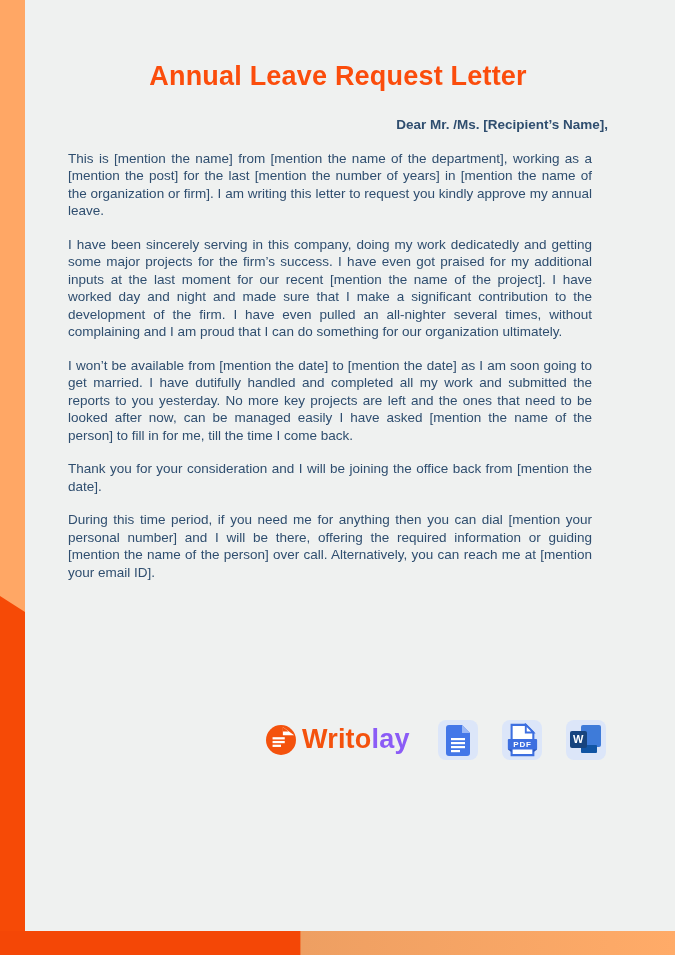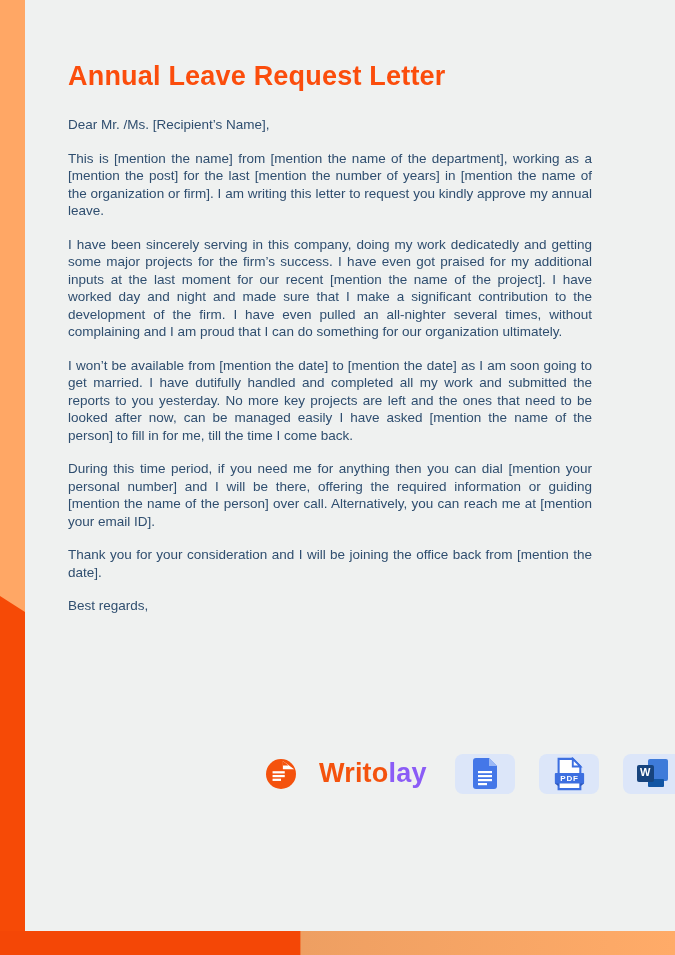--- a/index.html
+++ b/index.html
@@ -50,23 +50,24 @@
     line-height: 17.5px;
   }
 
   .title {
     margin: 60px 0 24px 0;
     font-size: 27px;
     line-height: 32px;
     font-weight: 700;
     color: #FB4D0C;
     letter-spacing: 0.2px;
+    text-align: center;
   }
 
-  .greeting, .closing { font-weight: 400; margin: 0 0 16px 0; }
+  .greeting, .closing { font-weight: 700; margin: 0 0 16px 8px; text-align: right; }
   .para { margin: 0 16px 16px 0; text-align: justify; }
 
   
   .footer-row {
     display: flex;
     align-items: center;
     margin-top: 138px;
     padding-left: 198px;
     height: 42px;
   }
@@ -76,31 +77,31 @@
     gap: 6px;
     cursor: pointer;
   }
   .brand-icon { width: 30px; height: 30px; display: block; }
   .brand-name {
     font-size: 27px;
     font-weight: 700;
     letter-spacing: 0.2px;
     white-space: nowrap;
   }
-  .brand-name .primary { color: #F4520D; margin-left: 17px; }
+  .brand-name .primary { color: #F4520D; }
   .brand-name .secondary { color: #8b5cf6; }
 
   .file-icons {
     display: flex;
     align-items: center;
     gap: 24px;
     margin-left: 28px;
   }
   .file-chip {
-    width: 60px; height: 40px;
+    width: 40px; height: 40px;
     border-radius: 8px;
     background: #DCE6F9;
     display: flex;
     align-items: center;
     justify-content: center;
     cursor: pointer;
   }
   .file-chip svg { display: block; }
 
   
@@ -128,24 +129,23 @@
   <div class="bar-bottom"></div>
 
   <div class="content">
     <h1 class="title">Annual Leave Request Letter</h1>
 
     <p class="greeting">Dear Mr. /Ms. [Recipient’s Name],</p>
 
     <p class="para">This is [mention the name] from [mention the name of the department], working as a [mention the post] for the last [mention the number of years] in [mention the name of the organization or firm]. I am writing this letter to request you kindly approve my annual leave.</p>
     <p class="para">I have been sincerely serving in this company, doing my work dedicatedly and getting some major projects for the firm’s success. I have even got praised for my additional inputs at the last moment for our recent [mention the name of the project]. I have worked day and night and made sure that I make a significant contribution to the development of the firm. I have even pulled an all-nighter several times, without complaining and I am proud that I can do something for our organization ultimately.</p>
     <p class="para">I won’t be available from [mention the date] to [mention the date] as I am soon going to get married. I have dutifully handled and completed all my work and submitted the reports to you yesterday. No more key projects are left and the ones that need to be looked after now, can be managed easily I have asked [mention the name of the person] to fill in for me, till the time I come back.</p>
+    <p class="para">Thank you for your consideration and I will be joining the office back from [mention the date].</p>
     <p class="para">During this time period, if you need me for anything then you can dial [mention your personal number] and I will be there, offering the required information or guiding [mention the name of the person] over call. Alternatively, you can reach me at [mention your email ID].</p>
-    <p class="para">Thank you for your consideration and I will be joining the office back from [mention the date].</p>
 
-    <p class="closing">Best regards,</p>
 
     <div class="footer-row">
 
       <div class="brand">
         <svg class="brand-icon" viewBox="0 0 32 32">
           <circle cx="16" cy="16" r="16" fill="#F4520D"></circle>
           <polygon points="18,2 30,11 18,11" fill="#ffffff"></polygon>
           <polygon points="18,2 24,7 18,7" fill="#F4520D"></polygon>
           <rect x="7" y="13" width="13" height="2.4" fill="#ffffff"></rect>
           <rect x="7" y="17" width="13" height="2.4" fill="#ffffff"></rect>

